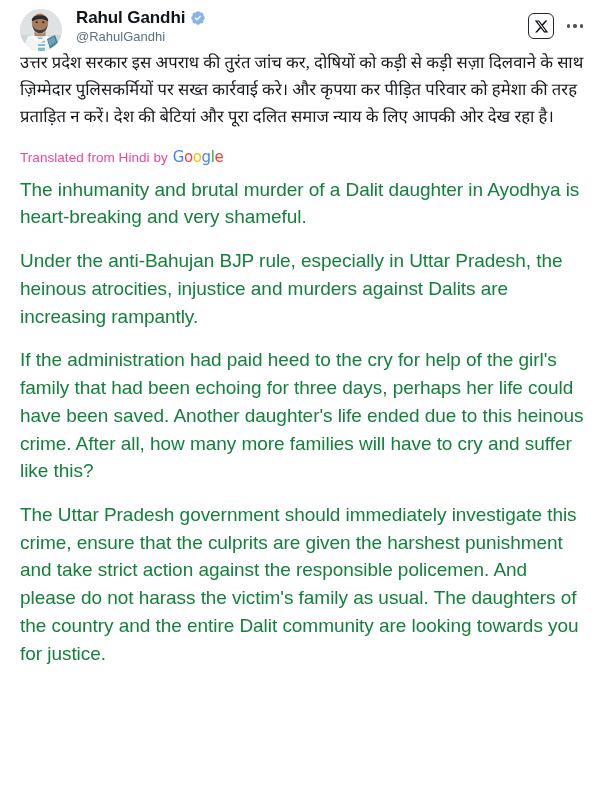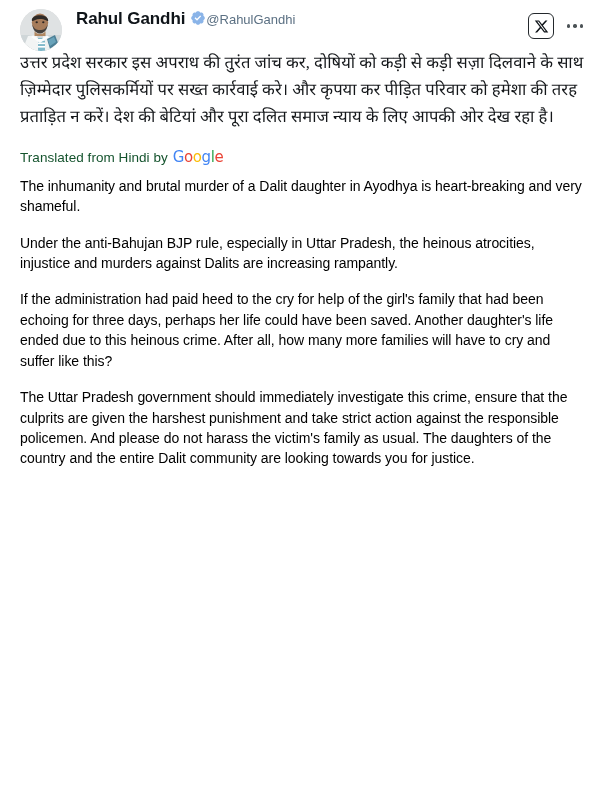--- a/index.html
+++ b/index.html
@@ -42,21 +42,21 @@
     margin-top: 1px;
     overflow: hidden;
     position: relative;
     background: #d9dcdd;
   }
   .avatar svg { display: block; width: 42px; height: 42px; }
 
   .identity {
     margin-left: 14px;
     display: flex;
-    flex-direction: row;
+    flex-direction: column;
     justify-content: flex-start;
     padding-top: 1px;
     min-width: 0;
   }
   .name-row {
     display: flex;
     align-items: center;
     gap: 5px;
     line-height: 1;
   }
@@ -136,40 +136,40 @@
 
   .translated-line {
     font-size: 13.5px;
     color: #8ab4e8;
     margin: 3px 0 10px 0;
     display: flex;
     align-items: baseline;
     gap: 5px;
     letter-spacing: 0.05px;
   }
-  .translated-label { color: #14532d; }
+  .translated-label { color: #ec4899; }
   .google-wordmark {
     font-family: "DejaVu Sans", sans-serif;
     font-size: 15px;
     font-weight: normal;
     letter-spacing: -0.4px;
     position: relative;
     top: 0.5px;
   }
   .g1 { color: #4285F4; }
   .g2 { color: #EA4335; }
   .g3 { color: #FBBC05; }
   .g4 { color: #4285F4; }
   .g5 { color: #34A853; }
   .g6 { color: #EA4335; }
 
   .english-block {
-    font-size: 14px;
+    font-size: 19px;
     line-height: 1.46;
-    color: #000000;
+    color: #15803d;
     margin: 0 0 16px 0;
     letter-spacing: -0.05px;
   }
   .english-block:last-child { margin-bottom: 0; }
 </style>
 </head>
 <body>
 
 <div class="card">
 

